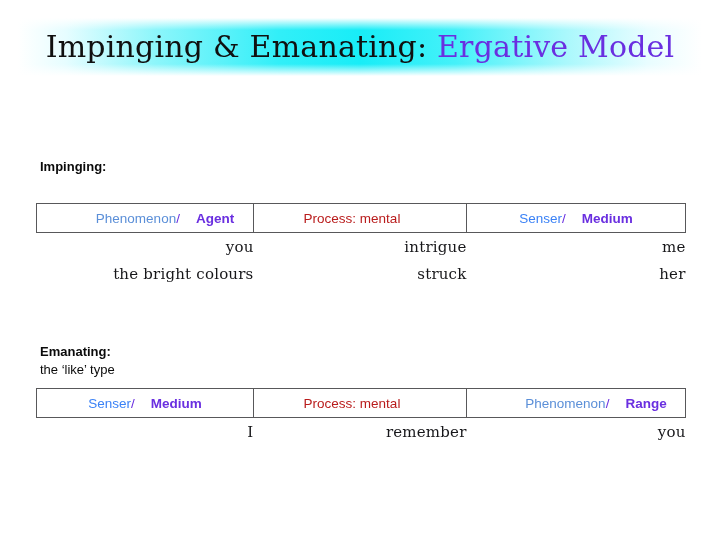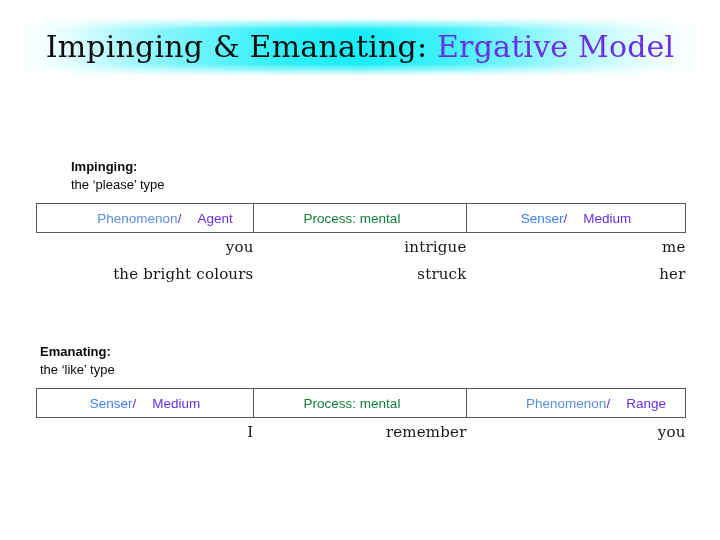--- a/index.html
+++ b/index.html
@@ -107,40 +107,39 @@
     color: #17171a;
     letter-spacing: 0.2px;
   }
   .col-a { width: 217px; }
   .col-b { width: 213px; }
   .col-c { width: 219px; }
 
   .role-phenomenon { color: #5b8fd8; margin-left: 40px; }
   .role-senser     { color: #3b82f6; }
   .role-slash      { color: #6a2fe0; }
-  .role-bold       { color: #6a2fe0; font-weight: normal; padding-left: 16px; }
-  .role-plain      { color: #15803d; }
+  .role-bold       { color: #6a2fe0; font-weight: bold; padding-left: 16px; }
+  .role-plain      { color: #b91c1c; }
 
   #table-1 { top: 203px; }
   #table-2 { top: 388px; }
-  #caption-1 { top: 158px; margin-left: 31px; }
+  #caption-1 { top: 158px; }
   #caption-2 { top: 343px; }
 </style>
 </head>
 <body>
 
 <div id="title-banner">
   <div class="title-text">
     <span class="title-part-1">Impinging &amp; Emanating: </span><span class="title-part-2">Ergative Model</span>
   </div>
 </div>
 
 <div class="section-caption" id="caption-1">
   <div class="caption-title">Impinging:</div>
-  <div class="caption-sub">the ‘please’ type</div>
 </div>
 
 <table class="ergative-table" id="table-1">
   <colgroup>
     <col class="col-a">
       <col class="col-b">
       <col class="col-c">
   </colgroup>
   <thead>
     <tr>

